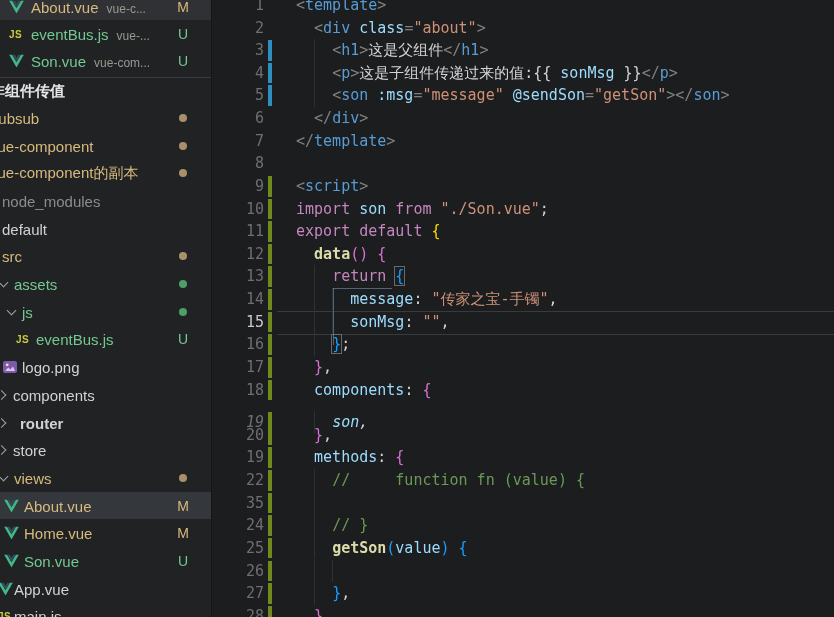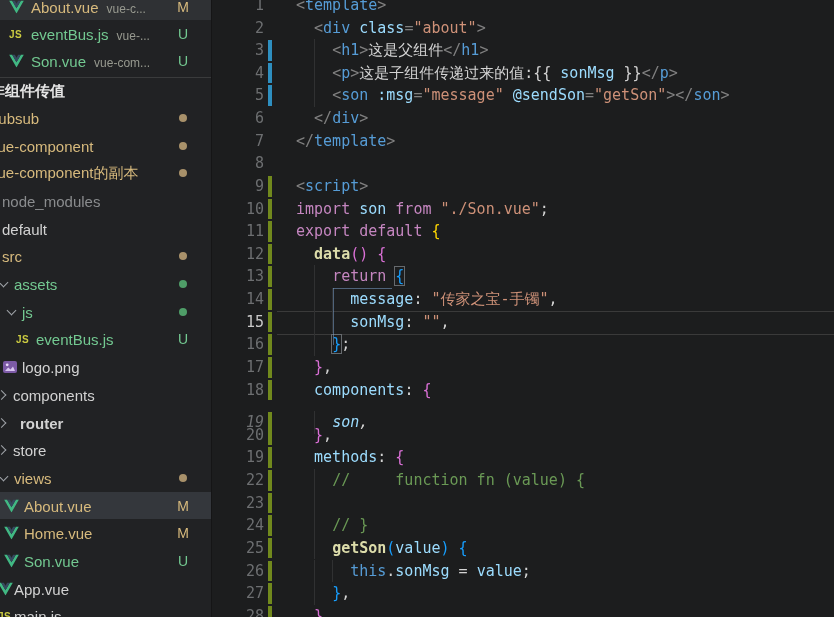--- a/index.html
+++ b/index.html
@@ -310,21 +310,21 @@
           <span class="diff a"></span>
           <span class="tok"><span class="t-def">  </span><span class="t-attr">methods</span><span class="t-def">: </span><span class="t-b2">{</span></span>
         </div>
         <div class="line" style="top: 469.02px;">
           <span class="num">22</span>
           <span class="diff a"></span>
           <span class="ig" style="left: 103.06px;"></span>
           <span class="tok"><span class="t-def">    </span><span class="t-comment">//     function fn (value) {</span></span>
         </div>
         <div class="line" style="top: 491.64px;">
-          <span class="num">23</span>
+          <span class="num">35</span>
           <span class="diff a"></span>
           <span class="ig" style="left: 103.06px;"></span>
           <span class="tok"><span class="t-def">    </span></span>
         </div>
         <div class="line" style="top: 514.26px;">
           <span class="num">24</span>
           <span class="diff a"></span>
           <span class="ig" style="left: 103.06px;"></span>
           <span class="tok"><span class="t-def">    </span><span class="t-comment">// }</span></span>
         </div>
@@ -332,21 +332,20 @@
           <span class="num">25</span>
           <span class="diff a"></span>
           <span class="ig" style="left: 103.06px;"></span>
           <span class="tok"><span class="t-def">    </span><span class="t-func">getSon</span><span class="t-b3">(</span><span class="t-attr">value</span><span class="t-b3">)</span><span class="t-def"> </span><span class="t-b3">{</span></span>
         </div>
         <div class="line" style="top: 559.5px;">
           <span class="num">26</span>
           <span class="diff a"></span>
           <span class="ig" style="left: 103.06px;"></span>
           <span class="ig" style="left: 121.12px;"></span>
-          <span class="tok"><span class="t-def">      </span><span class="t-kwblue">this</span><span class="t-def">.</span><span class="t-attr">sonMsg</span><span class="t-def"> </span><span class="t-def">=</span><span class="t-def"> </span><span class="t-attr">value</span><span class="t-def">;</span></span>
         </div>
         <div class="line" style="top: 582.12px;">
           <span class="num">27</span>
           <span class="diff a"></span>
           <span class="ig" style="left: 103.06px;"></span>
           <span class="tok"><span class="t-def">    </span><span class="t-b3">}</span><span class="t-def">,</span></span>
         </div>
         <div class="line" style="top: 604.74px;">
           <span class="num">28</span>
           <span class="diff a"></span>

